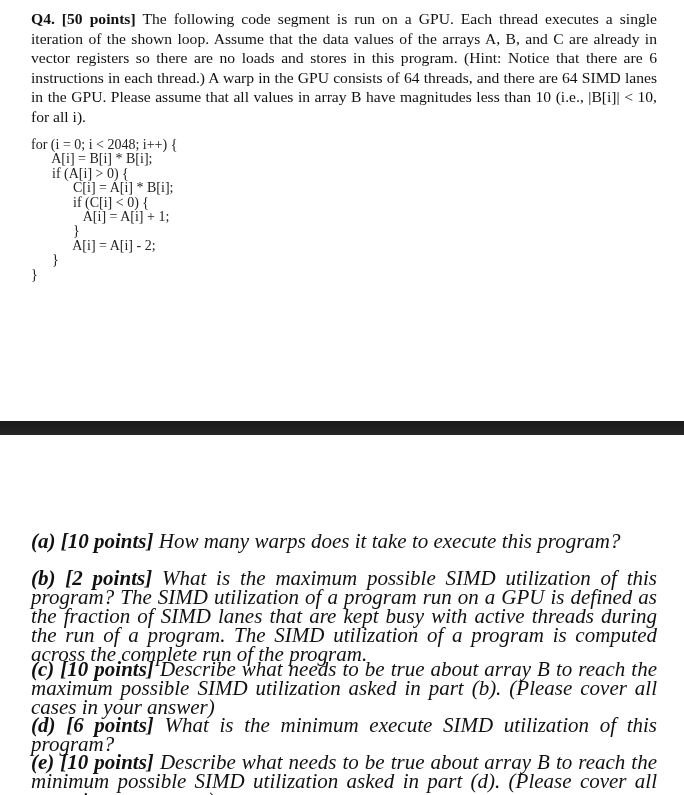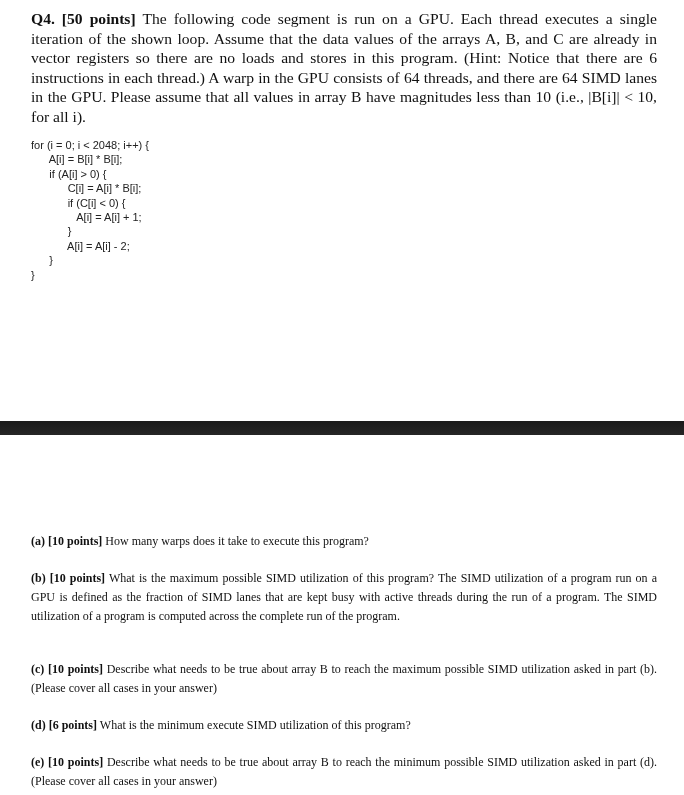--- a/index.html
+++ b/index.html
@@ -32,22 +32,22 @@
       line-height: 19.6px;
       text-align: justify;
       margin: 0;
     }
     .intro b { font-weight: bold; }
     .code {
       position: absolute;
       left: 31px;
       top: 138px;
       margin: 0;
-      font-family: Liberation Sans, sans-serif;
-      font-size: 11px;
+      font-family: Liberation Serif, serif;
+      font-size: 14px;
       line-height: 14.4px;
       color: #222222;
       white-space: pre;
     }
     .page-divider {
       position: absolute;
       left: 0;
       top: 421px;
       width: 684px;
       height: 14px;
@@ -59,23 +59,24 @@
       top: 435px;
       width: 684px;
       height: 360px;
       background: #ffffff;
     }
     .part {
       position: absolute;
       left: 31px;
       width: 626px;
       margin: 0;
-      font-size: 12px;
+      font-size: 21px;
       line-height: 19px;
       text-align: justify;
+      font-style: italic;
     }
     .part b { font-weight: bold; }
     .part-a { top: 532px; }
     .part-b { top: 569px; }
     .part-c { top: 660px; }
     .part-d { top: 716px; }
     .part-e { top: 753px; }
   </style>
 </head>
 <body>
@@ -94,19 +95,19 @@
 <span>      }</span>
 <span>}</span></pre>
 </div>
 
 <div class="page-divider"></div>
 
 <div class="page-bottom"></div>
 
 <p class="part part-a"><b>(a) [10 points]</b><span> How many warps does it take to execute this program?</span></p>
 
-<p class="part part-b"><b>(b) [10 points]</b><span> What is the maximum possible SIMD utilization of this program? The SIMD utilization of a program run on a GPU is defined as the fraction of SIMD lanes that are kept busy with active threads during the run of a program. The SIMD utilization of a program is computed across the complete run of the program.</span></p>
+<p class="part part-b"><b>(b) [2 points]</b><span> What is the maximum possible SIMD utilization of this program? The SIMD utilization of a program run on a GPU is defined as the fraction of SIMD lanes that are kept busy with active threads during the run of a program. The SIMD utilization of a program is computed across the complete run of the program.</span></p>
 
 <p class="part part-c"><b>(c) [10 points]</b><span> Describe what needs to be true about array B to reach the maximum possible SIMD utilization asked in part (b). (Please cover all cases in your answer)</span></p>
 
 <p class="part part-d"><b>(d) [6 points]</b><span> What is the minimum execute SIMD utilization of this program?</span></p>
 
 <p class="part part-e"><b>(e) [10 points]</b><span> Describe what needs to be true about array B to reach the minimum possible SIMD utilization asked in part (d). (Please cover all cases in your answer)</span></p>
 
 </body></html>

